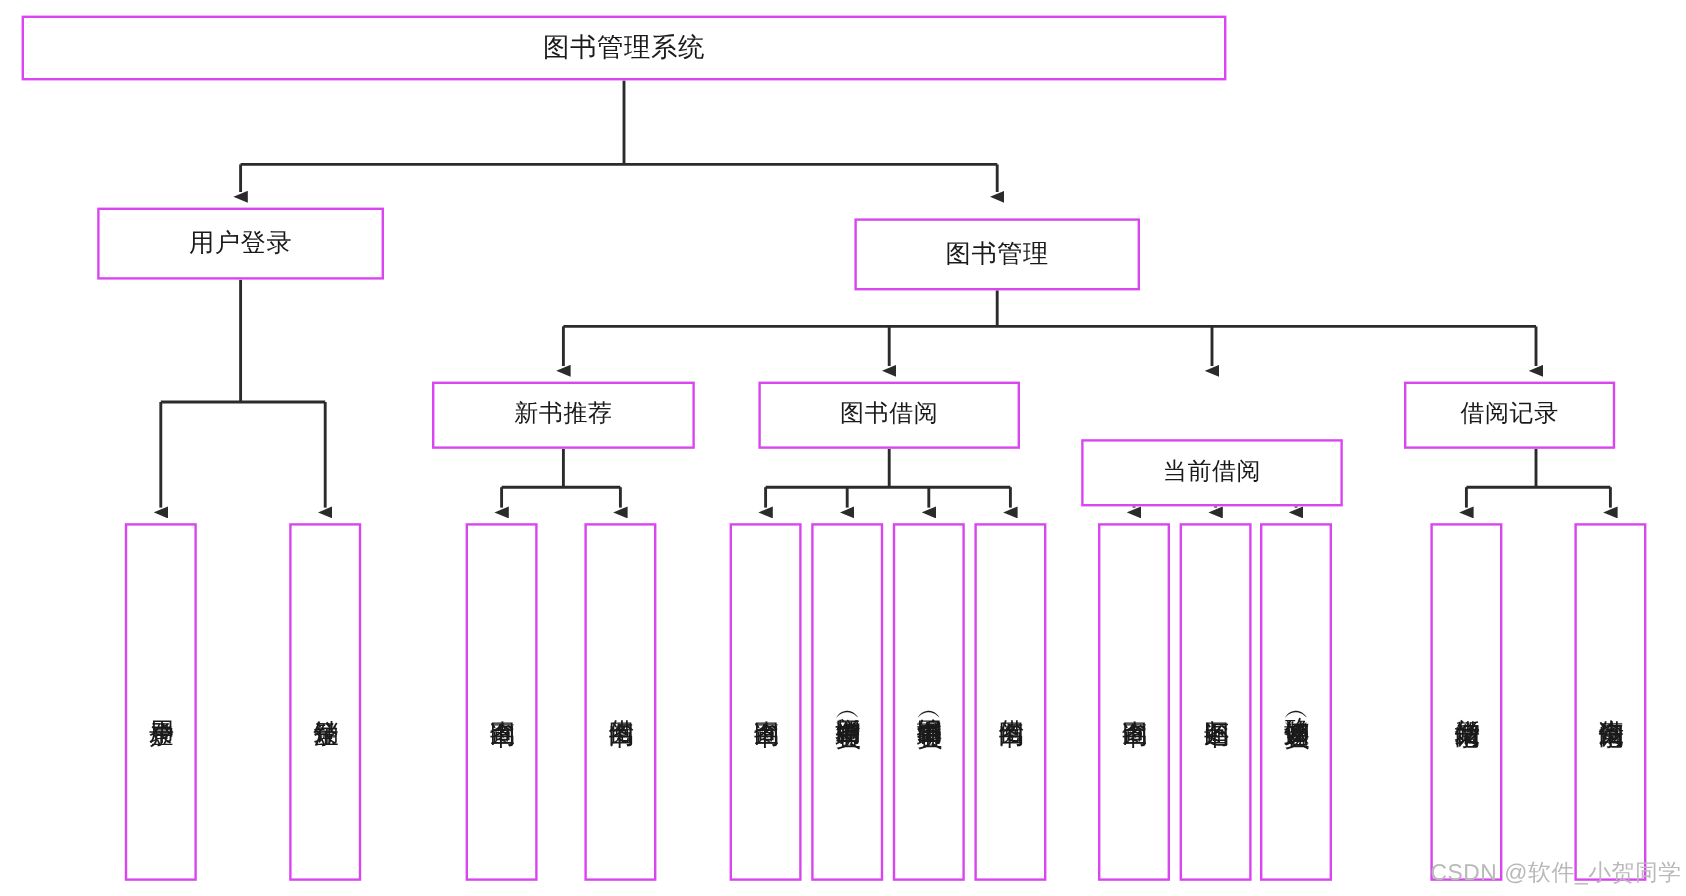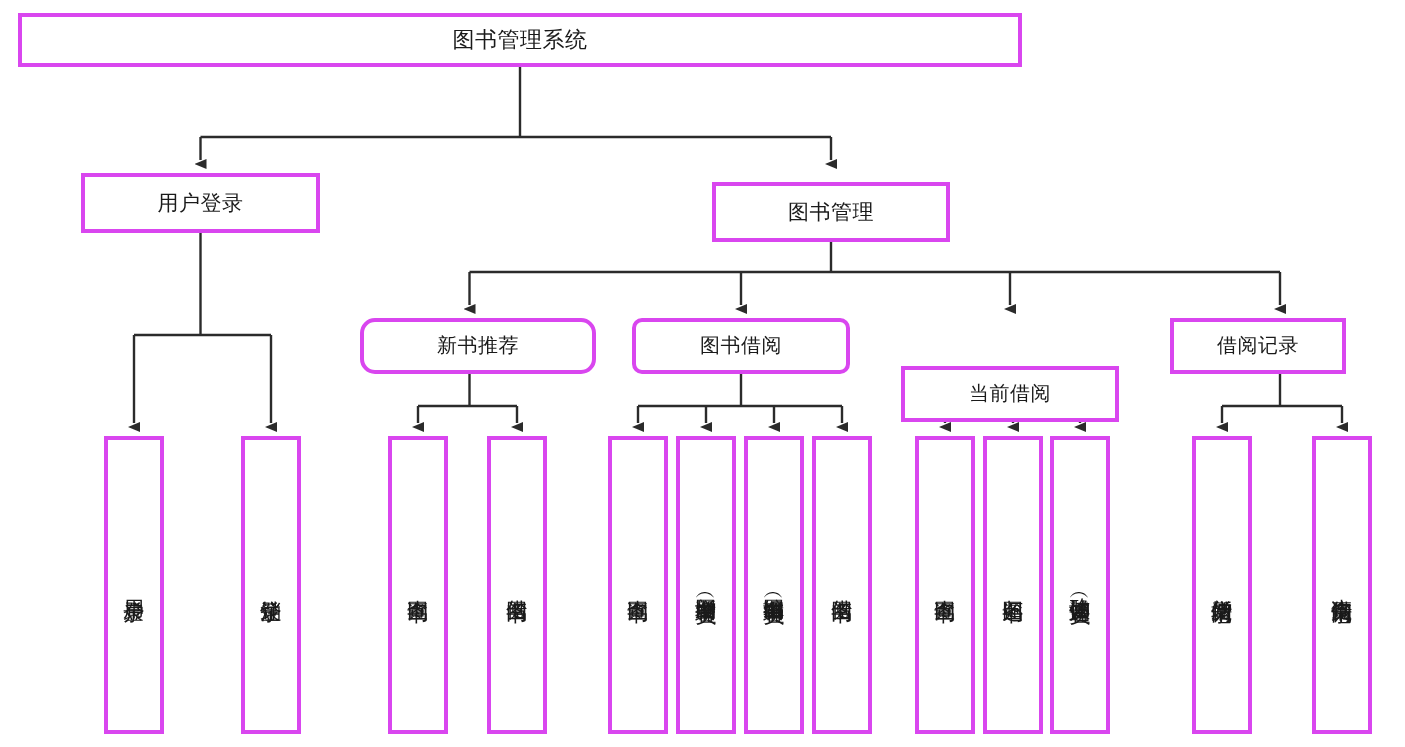--- a/index.html
+++ b/index.html
@@ -24,21 +24,21 @@
     left: 0;
     top: 0;
     width: 1405px;
     height: 747px;
     pointer-events: none;
   }
   .node {
     position: absolute;
     box-sizing: border-box;
     background: #ffffff;
-    border: 4px solid #d946ef;
+    border: 2px solid #d946ef;
     display: flex;
     align-items: center;
     justify-content: center;
     text-align: center;
     z-index: 2;
   }
   .node-label {
     display: block;
     line-height: 1.18;
     letter-spacing: 0.5px;
@@ -120,24 +120,24 @@
   <div id="nodes-layer">
       <div class="node root" id="node-root" style="left: 18px; top: 13px; width: 1004px; height: 54px;">
         <span class="node-label">图书管理系统</span>
       </div>
       <div class="node level1" id="node-n-user-login" style="left: 81px; top: 173px; width: 239px; height: 60px;">
         <span class="node-label">用户登录</span>
       </div>
       <div class="node level1" id="node-n-book-manage" style="left: 712px; top: 182px; width: 238px; height: 60px;">
         <span class="node-label">图书管理</span>
       </div>
-      <div class="node level2" id="node-n-new-book-rec" style="left: 360px; top: 318px; width: 236px; height: 56px; border-radius: 15px;">
+      <div class="node level2" id="node-n-new-book-rec" style="left: 360px; top: 318px; width: 219px; height: 56px;">
         <span class="node-label">新书推荐</span>
       </div>
-      <div class="node level2" id="node-n-book-borrow" style="left: 632px; top: 318px; width: 218px; height: 56px; border-radius: 10px;">
+      <div class="node level2" id="node-n-book-borrow" style="left: 632px; top: 318px; width: 218px; height: 56px;">
         <span class="node-label">图书借阅</span>
       </div>
       <div class="node level2" id="node-n-current-borrow" style="left: 901px; top: 318px; width: 218px; height: 56px; margin-top: 48px;">
         <span class="node-label">当前借阅</span>
       </div>
       <div class="node level2" id="node-n-borrow-record" style="left: 1170px; top: 318px; width: 176px; height: 56px;">
         <span class="node-label">借阅记录</span>
       </div>
       <div class="node leaf" id="node-l-user-login" style="left: 104px; top: 436px; width: 60px; height: 298px;">
         <span class="node-label">用户登录</span>
@@ -173,14 +173,15 @@
         <span class="node-label">确认归还（管理员）</span>
       </div>
       <div class="node leaf" id="node-l-br-add" style="left: 1192px; top: 436px; width: 60px; height: 298px;">
         <span class="node-label">新增借阅记录</span>
       </div>
       <div class="node leaf" id="node-l-br-query" style="left: 1312px; top: 436px; width: 60px; height: 298px;">
         <span class="node-label">查询借阅记录</span>
       </div>
     </div>
 
+  <div class="watermark" style="left:1192px; top:714px;">CSDN @软件_小贺同学</div>
 
 </div>
 
 </body></html>

